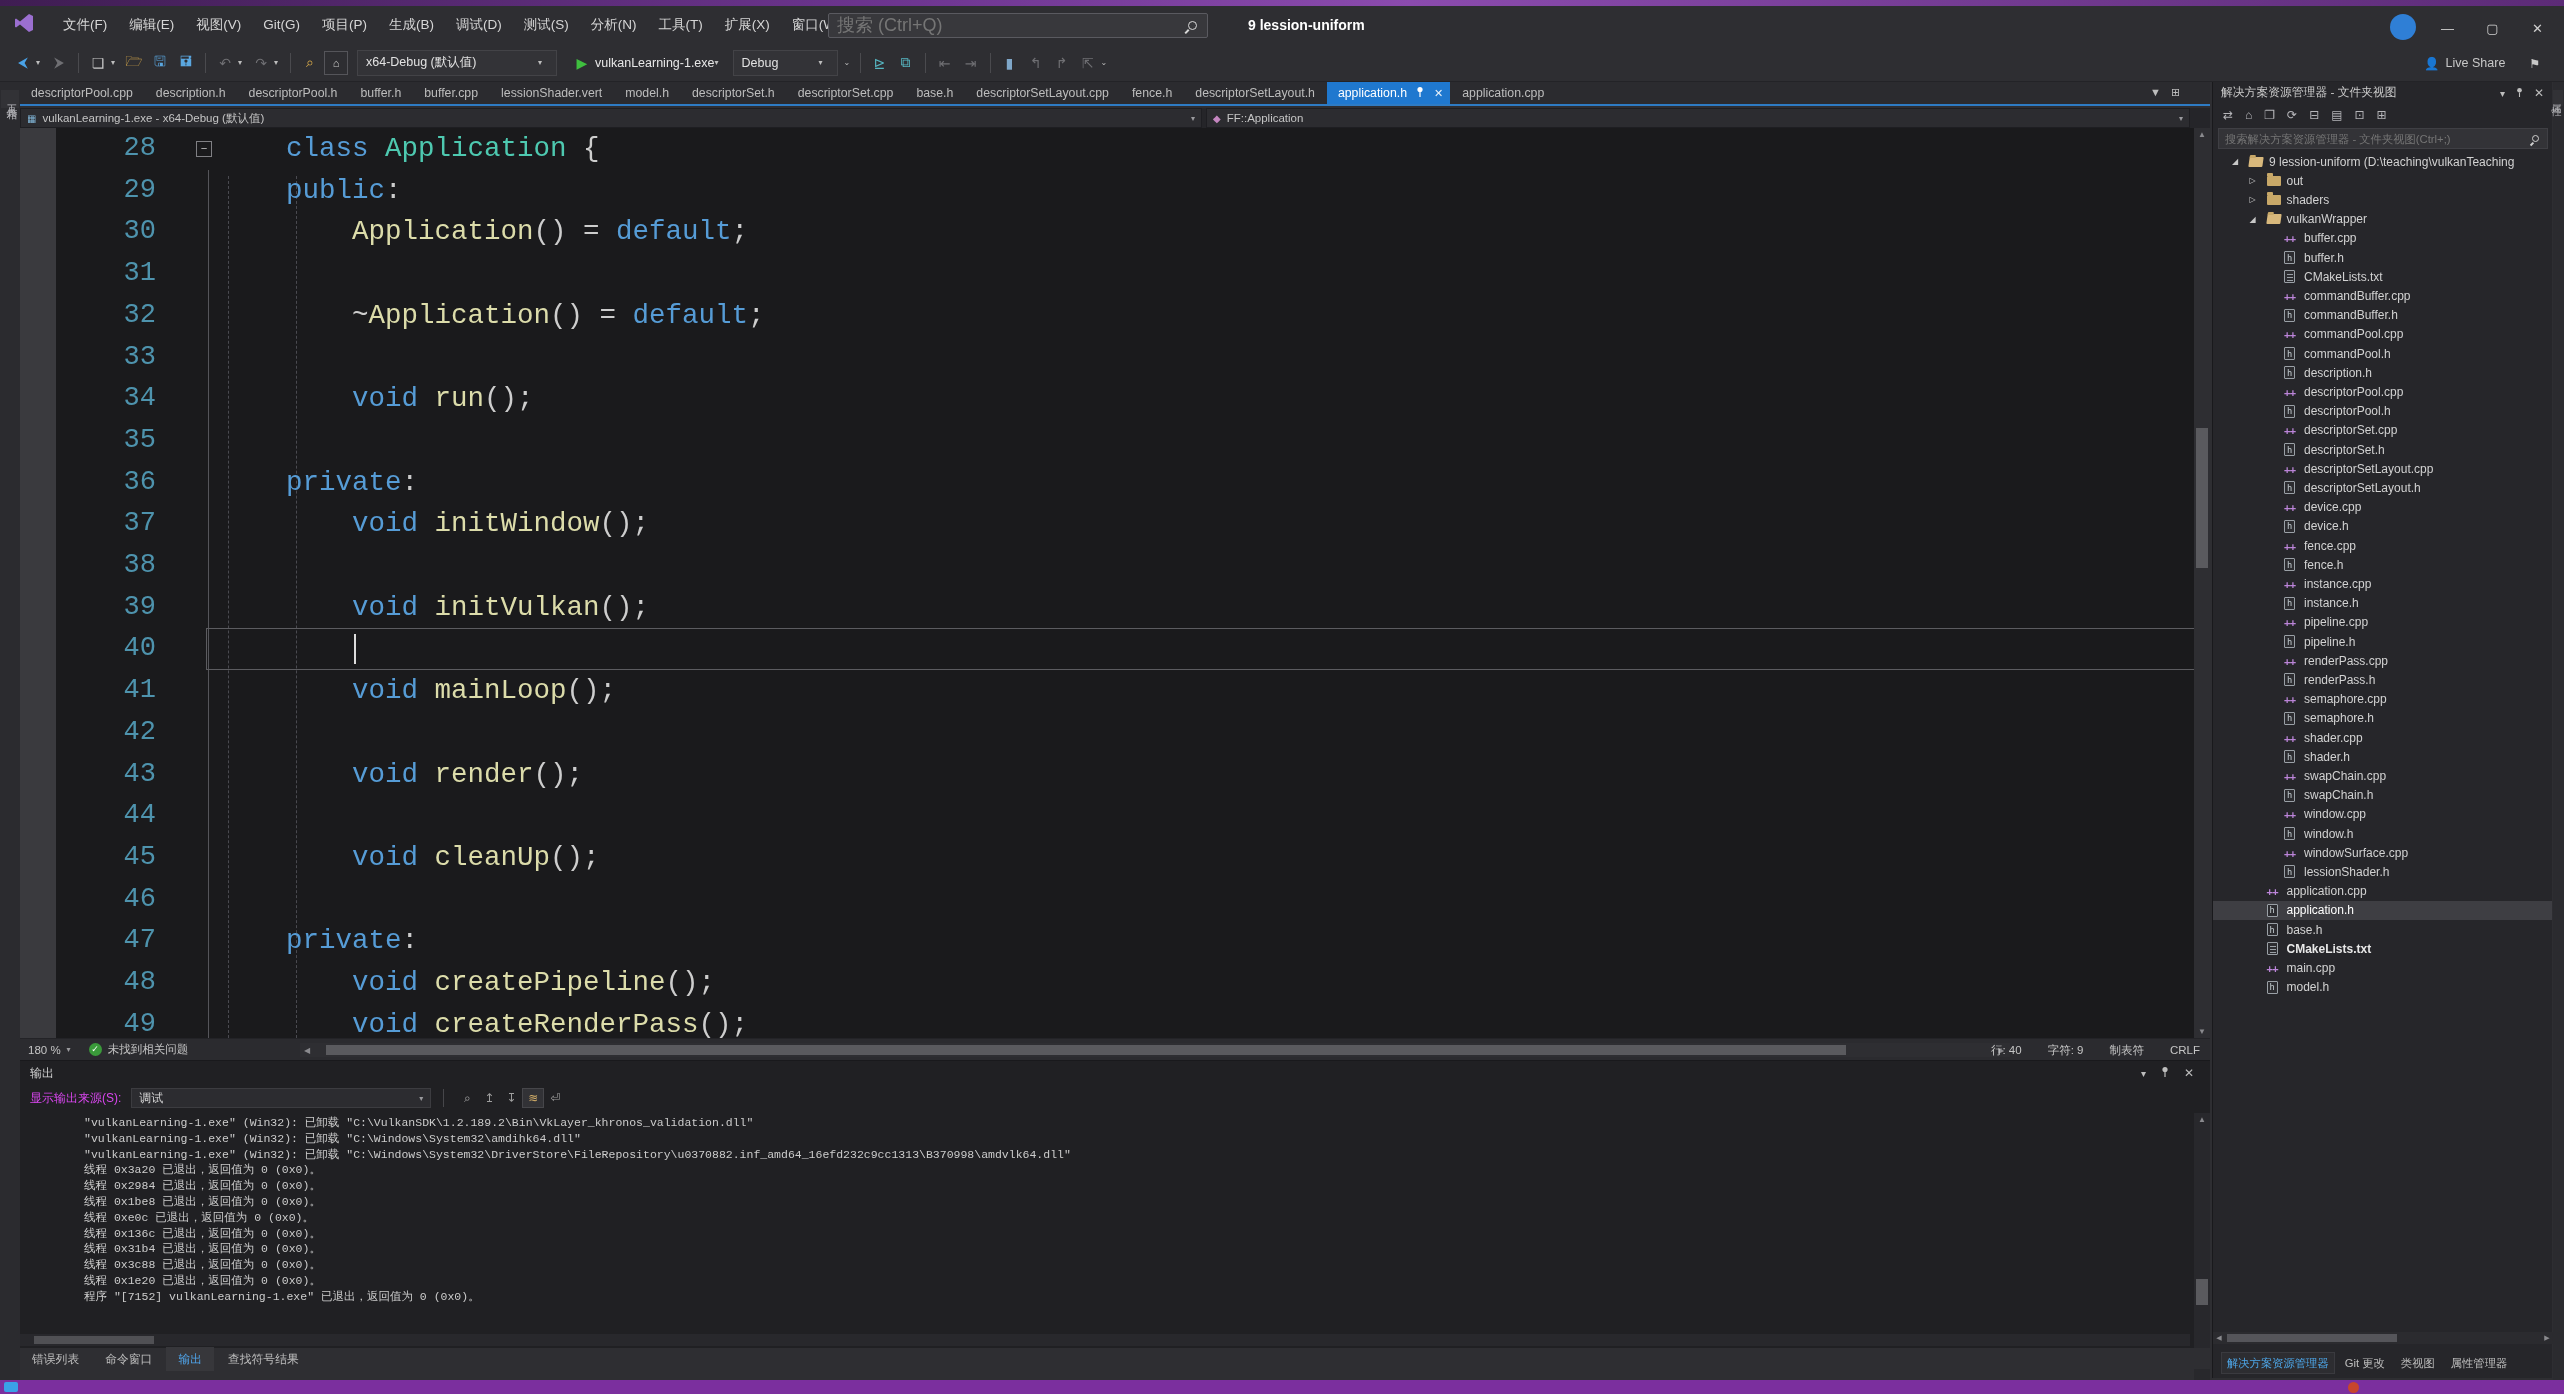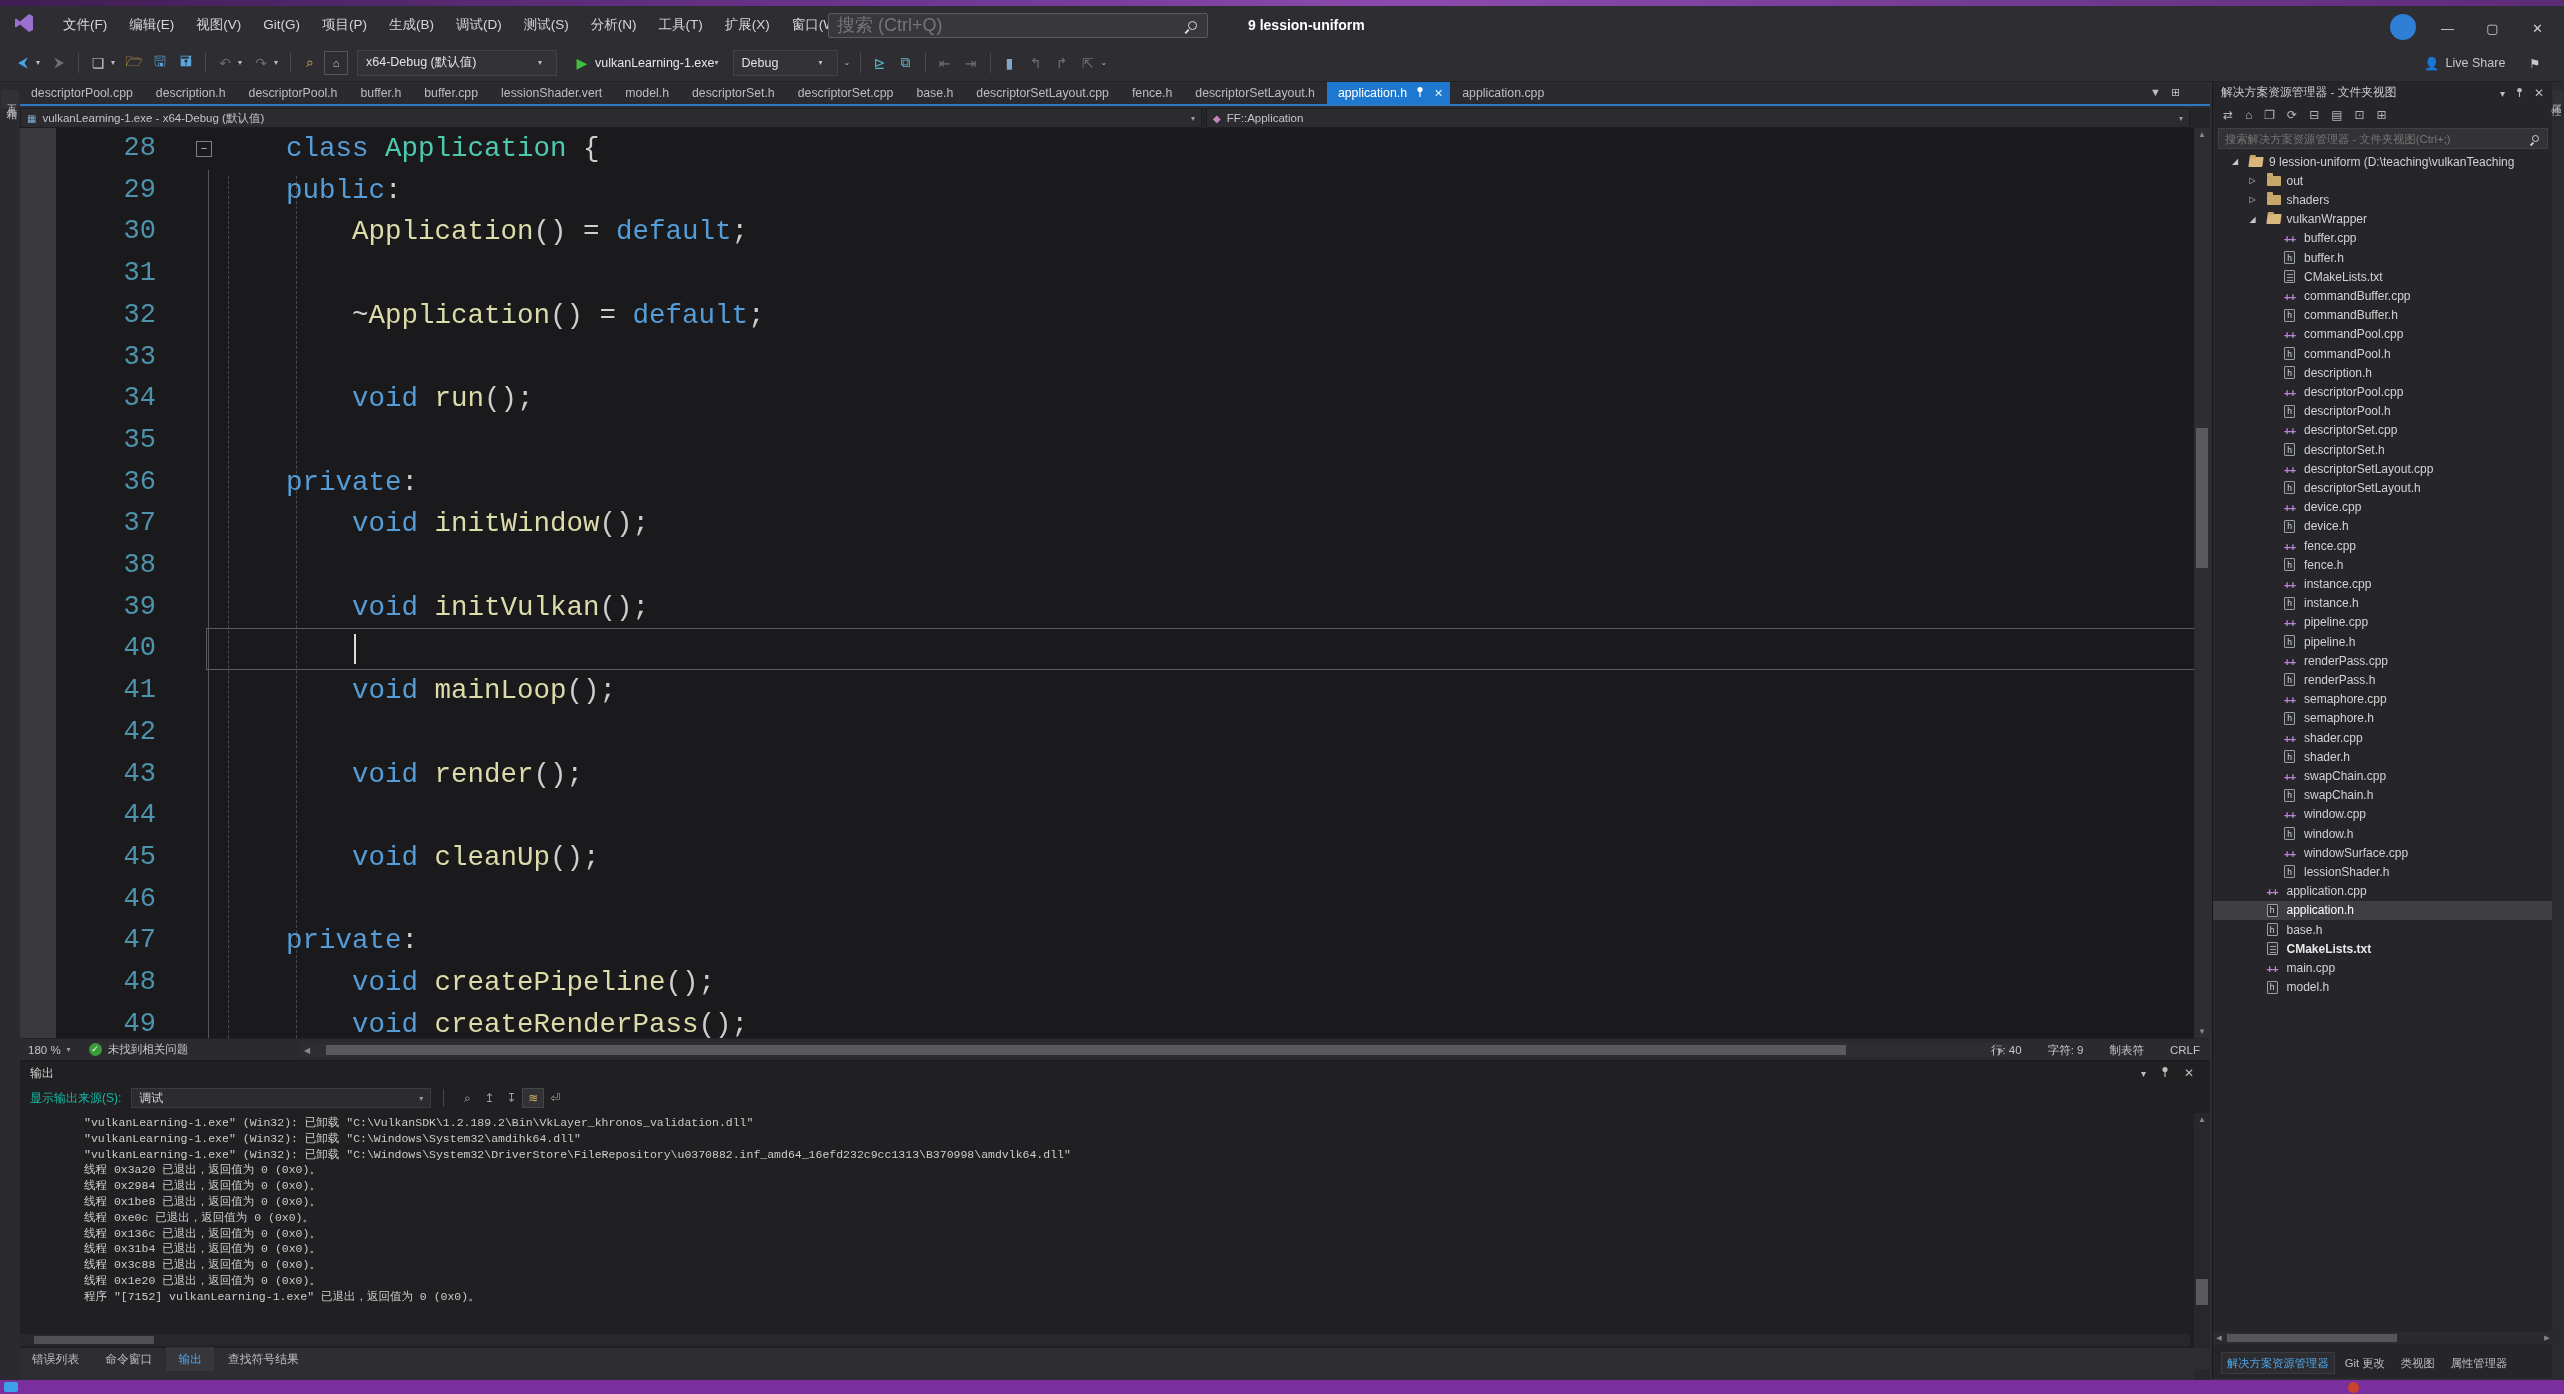--- a/index.html
+++ b/index.html
@@ -91,21 +91,21 @@
   #ed-hscroll { position:absolute; left:280px; top:4px; width:1710px; height:14px; background:#2e2e32; }
   #ed-hscroll .thumb { position:absolute; left:26px; top:2px; width:1520px; height:10px; background:#5a5a5e; }
   #ed-pos { position:absolute; right:10px; top:0; height:22px; display:flex; align-items:center; gap:26px; }
 
   
   #output { left:20px; top:1060px; width:2190px; height:288px; background:#202023; border-top:1px solid #19191c; }
   #output-header { position:absolute; left:0; top:0; width:100%; height:24px; display:flex; align-items:center; }
   #output-title { margin-left:10px; font-size:12px; color:#d0d0d0; }
   #output-header-icons { position:absolute; right:16px; display:flex; gap:14px; color:#bdbdbd; font-size:10px; align-items:center;}
   #output-srcrow { position:absolute; left:0; top:24px; width:100%; height:26px; display:flex; align-items:center; }
-  #output-srclabel { margin-left:10px; font-size:12px; color:#14b8a6; }
+  #output-srclabel { margin-left:10px; font-size:12px; color:#d946ef; }
   #output-srcdrop { margin-left:10px; width:300px; height:20px; background:#2c2c30; border:1px solid #3c3c40;
     display:flex; align-items:center; padding:0 7px; font-size:12px; color:#d5d5d5; }
   #output-srcdrop .nav-caret { font-size:8px; }
   .out-tool { width:22px; height:20px; display:inline-flex; align-items:center; justify-content:center;
     color:#9f9f9f; font-size:12px; border:1px solid transparent; }
   .out-tool.on { color:#d8b26a; border-color:#46464a; background:#323236; }
   #output-text { position:absolute; left:0; top:52px; width:2170px; height:222px; overflow:hidden; padding:2px 0 0 64px; }
   .out-line { font:11.5px/15.8px "Liberation Mono","DejaVu Sans Mono",monospace; color:#cccccc; white-space:pre; }
   #out-vscroll { position:absolute; right:0; top:52px; width:16px; height:276px; background:#28282c; }
   #out-vscroll .thumb { position:absolute; left:2px; top:166px; width:12px; height:26px; background:#5a5a5e; }

